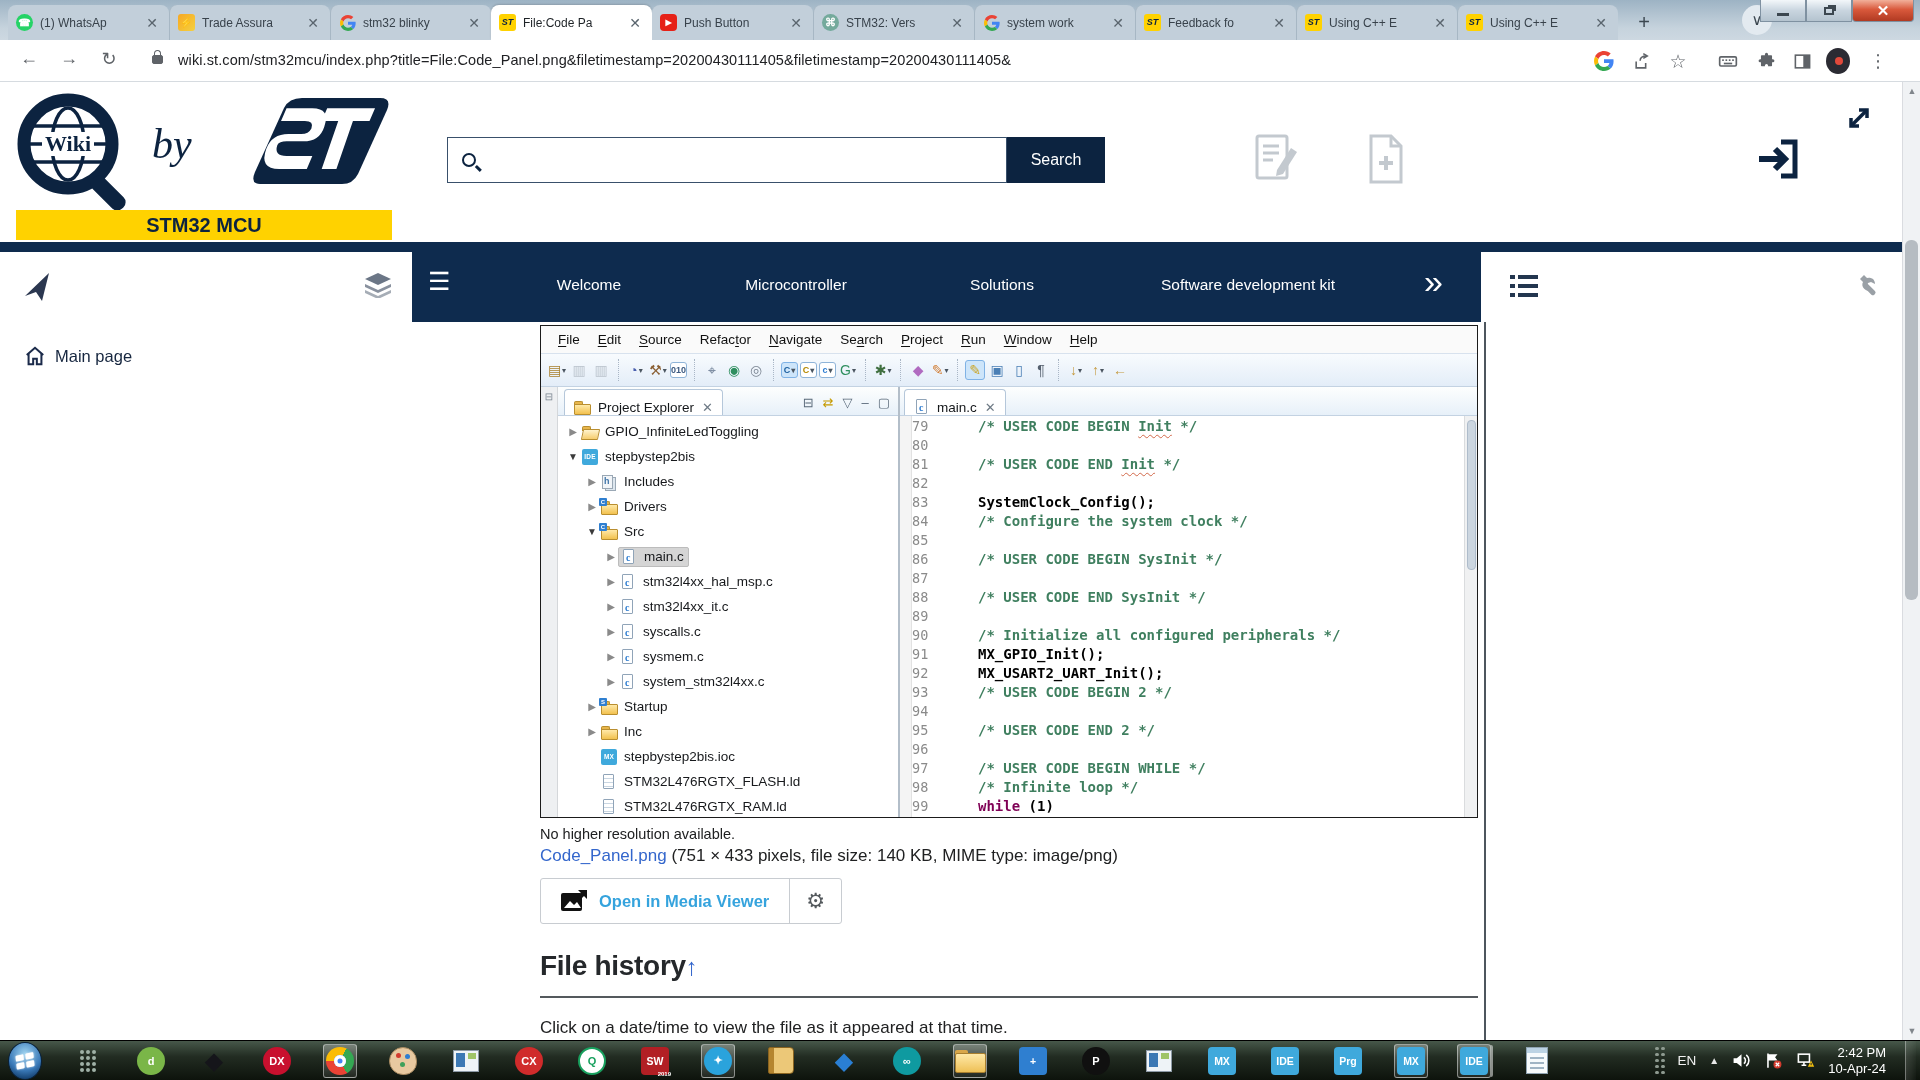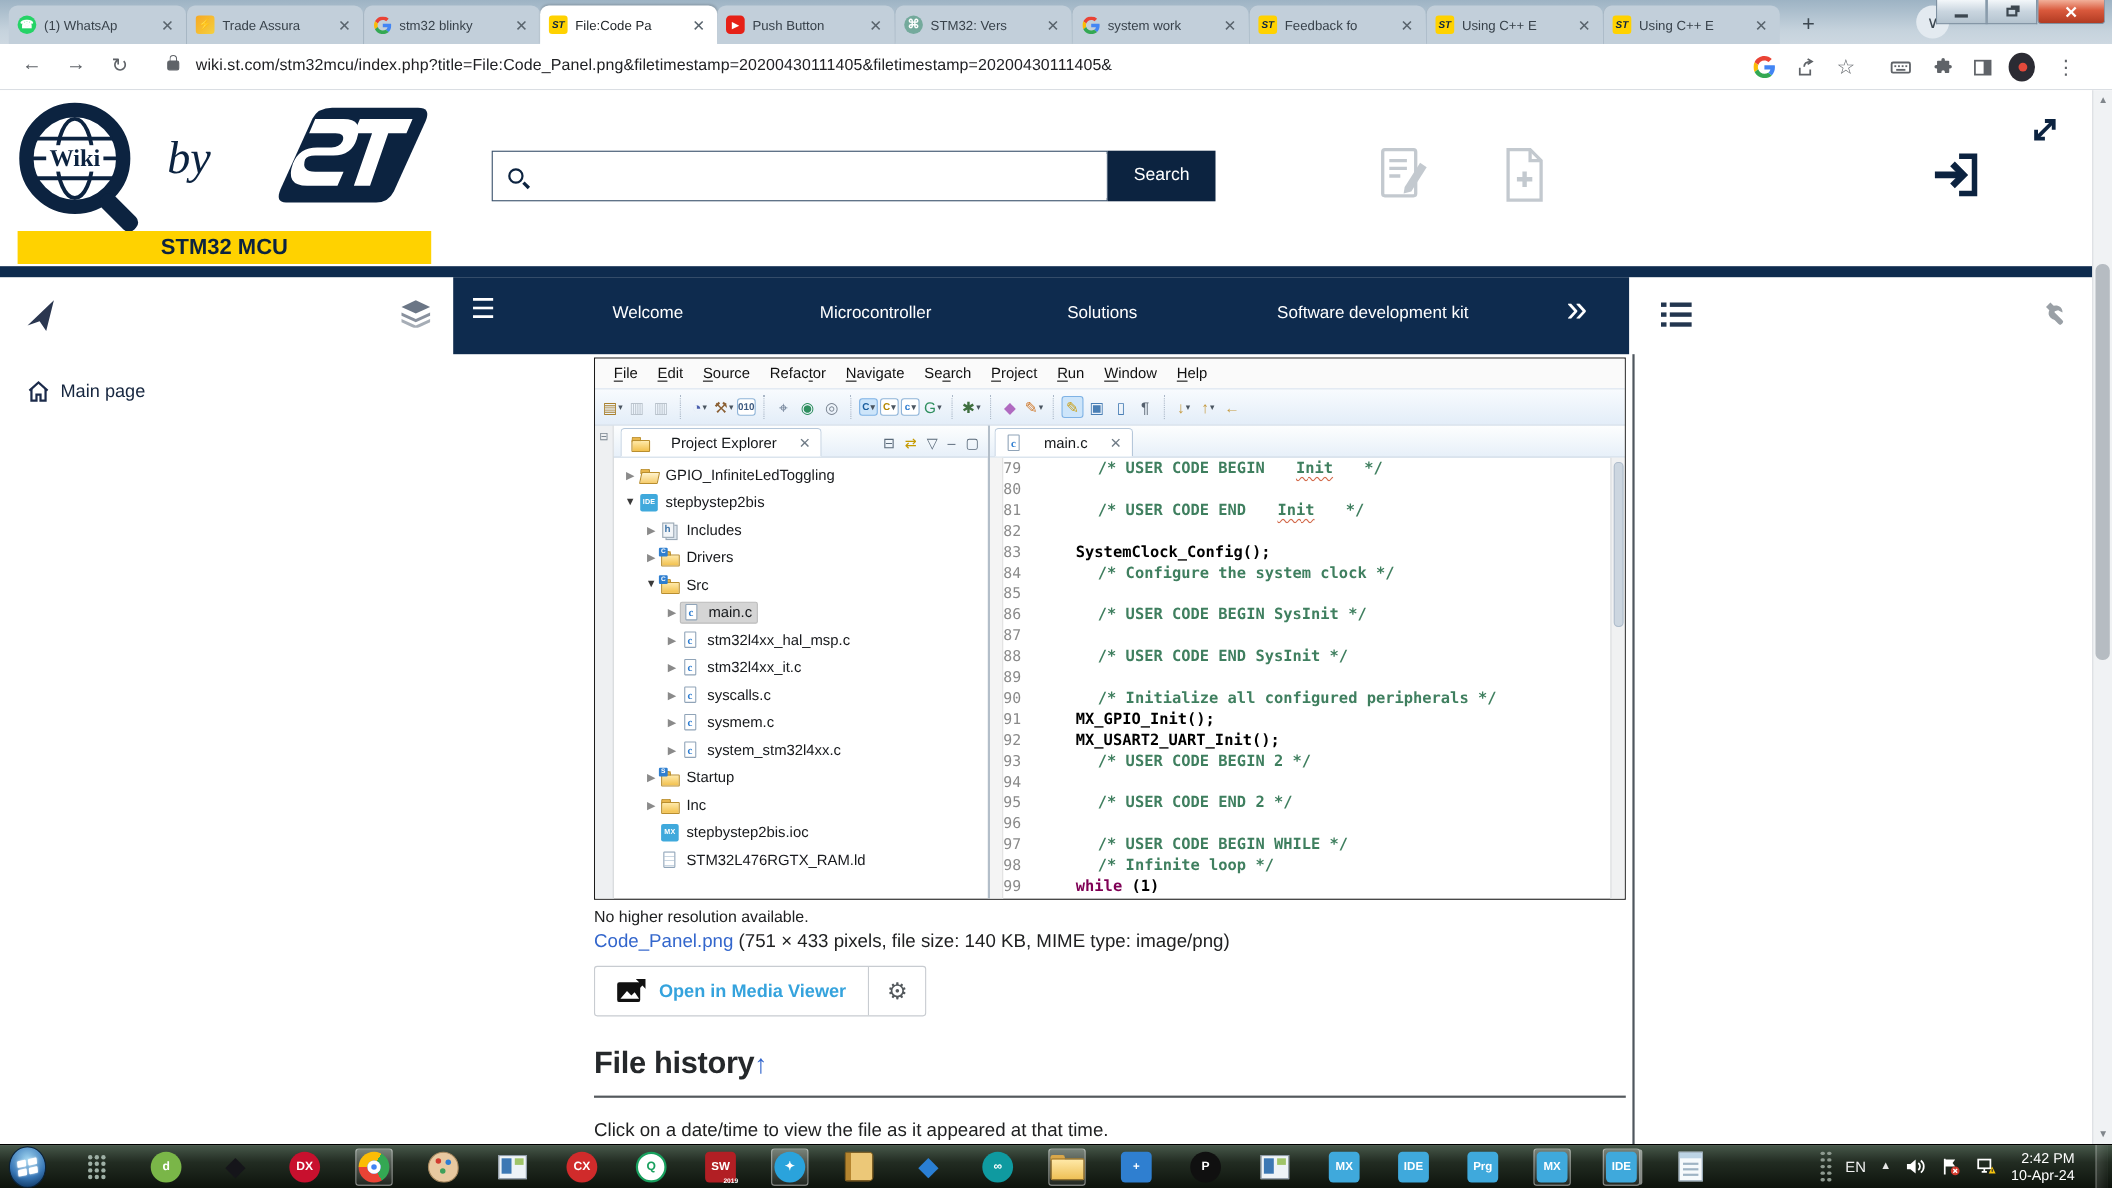--- a/index.html
+++ b/index.html
@@ -92,21 +92,21 @@
   .tb-chip{min-width:20px;height:20px;display:flex;align-items:center;justify-content:center;font-size:14px;border-radius:3px;position:relative;}
   .tb-chip.box{border:1px solid #8fb4d8;background:#fff;min-width:17px;height:16px;font-size:9px;font-weight:bold;}
   .tb-chip.hl{background:#cde5fa;border:1px solid #7fb2e5;}
   .tb-dd{font-size:8px;color:#4a5560;margin-left:1px;}
   .tb-sep{width:1px;height:22px;border-left:1px dotted #a9b6c6;margin:0 5px;}
   #ide-main{flex:1;display:flex;min-height:0;}
   #fast-strip{width:17px;flex:none;background:#eef0f2;border-right:1px solid #d4d7da;font-size:10px;color:#7b8691;text-align:center;padding-top:4px;}
   #explorer{width:342px;flex:none;border-right:2px solid #b3bec9;display:flex;flex-direction:column;}
   .panel-head{height:29px;flex:none;background:linear-gradient(180deg,#fdfefe,#e7f0f9);border-bottom:1px solid #c3d2e2;
     display:flex;align-items:flex-end;}
-  .panel-tab{height:26px;display:flex;align-items:center;gap:20px;background:#fff;border:1px solid #b5c7da;border-bottom:none;
+  .panel-tab{height:26px;display:flex;align-items:flex-end;gap:8px;background:#fff;border:1px solid #b5c7da;border-bottom:none;
     border-radius:4px 4px 0 0;padding:0 9px;font-size:13.5px;color:#14171a;}
   .tab-x{color:#6e7a85;font-size:13px;}
   .panel-icons{margin-left:auto;display:flex;align-items:center;gap:9px;padding:0 8px 5px 0;color:#5a6a7a;font-size:13px;}
   #tree{flex:1;overflow:hidden;padding-top:3px;}
   .trow{height:25px;display:flex;align-items:center;font-size:13.5px;color:#17191c;white-space:nowrap;}
   .trow .arr{width:14px;text-align:center;font-size:10px;color:#8a8a8a;flex:none;}
   .trow .arr.exp{color:#3a3a3a;}
   .item-box{display:flex;align-items:center;gap:5px;padding:1px 4px 1px 2px;}
   .trow.selected .item-box{background:#d5d5d5;border:1px solid #bcbcbc;border-radius:2px;}
   
@@ -128,21 +128,21 @@
   .ti-inc::after{content:"h";position:absolute;left:3px;top:2px;font-size:9px;color:#3f74a8;font-weight:bold;}
 
   
   #editor{flex:1;display:flex;flex-direction:column;min-width:0;}
   #ed-body{flex:1;display:flex;min-height:0;font-family:"DejaVu Sans Mono",monospace;}
   #ann-strip{width:12px;flex:none;background:#f4f4f4;border-right:1px solid #e2e2e2;}
   #gutter{width:46px;flex:none;padding-top:2px;}
   .ln{height:19px;font-size:13.5px;color:#8a8a8a;text-align:left;padding-right:9px;}
   #code{flex:1;padding:2px 0 0 20px;overflow:hidden;}
   .code-row{height:19px;font-size:14px;white-space:pre;}
-  .cm{color:#3f7f5f;font-weight:600;margin-left:20px;}
+  .cm{color:#3f7f5f;font-weight:600;}
   .code{color:#000;font-weight:700;}
   .kw{color:#7f0055;font-weight:700;}
   .sq{text-decoration:underline wavy #d2694a 1px;text-underline-offset:3px;}
   #ed-scroll{width:13px;flex:none;background:#f0f1f2;border-left:1px solid #dadcde;position:relative;}
   #ed-thumb{position:absolute;left:2px;top:4px;width:9px;height:150px;background:#ccd6e0;border:1px solid #aebccb;border-radius:4px;}
 
   
   #no-higher{position:absolute;left:540px;top:826px;font-size:14.5px;color:#202122;}
   #file-line{position:absolute;left:540px;top:846px;font-size:17px;color:#202122;}
   #file-link{color:#3366cc;}
@@ -627,20 +627,29 @@
                 </span>
                 <span class="lbl" data-interactable="false">stepbystep2bis.ioc</span>
               </span>
             </div>
             <div class="trow" data-interactable="true" style="padding-left: 27px;">
               <span class="arr" data-interactable="true"></span>
               <span class="item-box" data-interactable="false">
                 <span class="ti ti-ld" data-interactable="false">
                   <span class="ti-doc" data-interactable="false"></span>
                 </span>
+                <span class="lbl" data-interactable="false">STM32L476RGTX_FLASH.ld</span>
+              </span>
+            </div>
+            <div class="trow" data-interactable="true" style="padding-left: 27px;">
+              <span class="arr" data-interactable="true"></span>
+              <span class="item-box" data-interactable="false">
+                <span class="ti ti-ld" data-interactable="false">
+                  <span class="ti-doc" data-interactable="false"></span>
+                </span>
                 <span class="lbl" data-interactable="false">STM32L476RGTX_RAM.ld</span>
               </span>
             </div>
           </div>
       </div>
       <div id="editor" data-interactable="false">
         <div class="panel-head" data-interactable="false">
           <div class="panel-tab" style="margin-left:4px" data-interactable="true">
             <span class="ti ti-c" style="width:15px">
                 <span class="ti-doc" data-interactable="false"></span>

